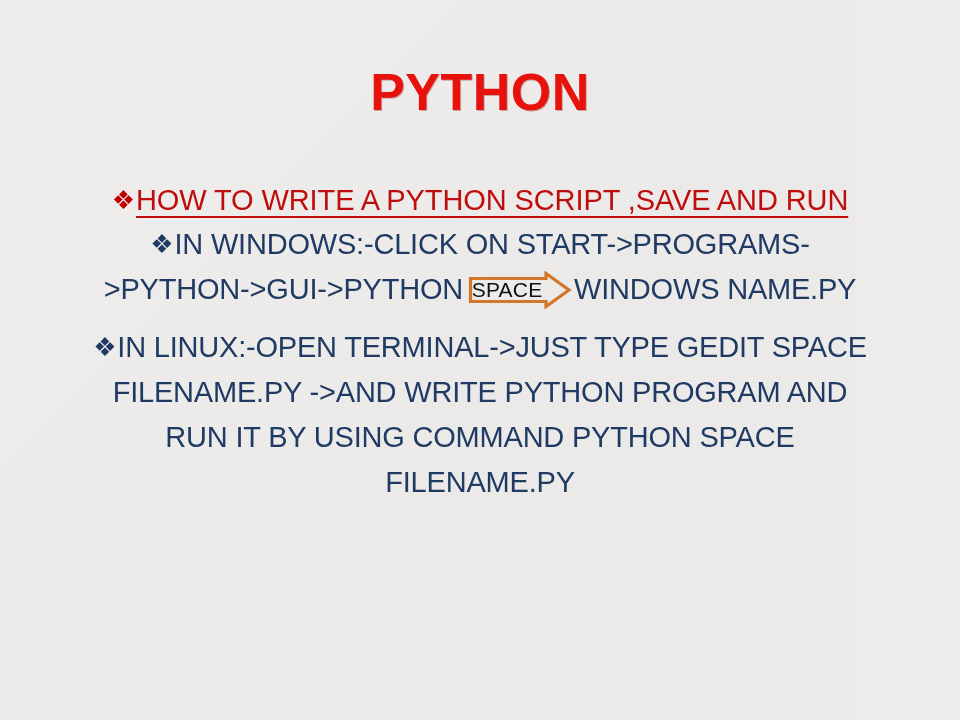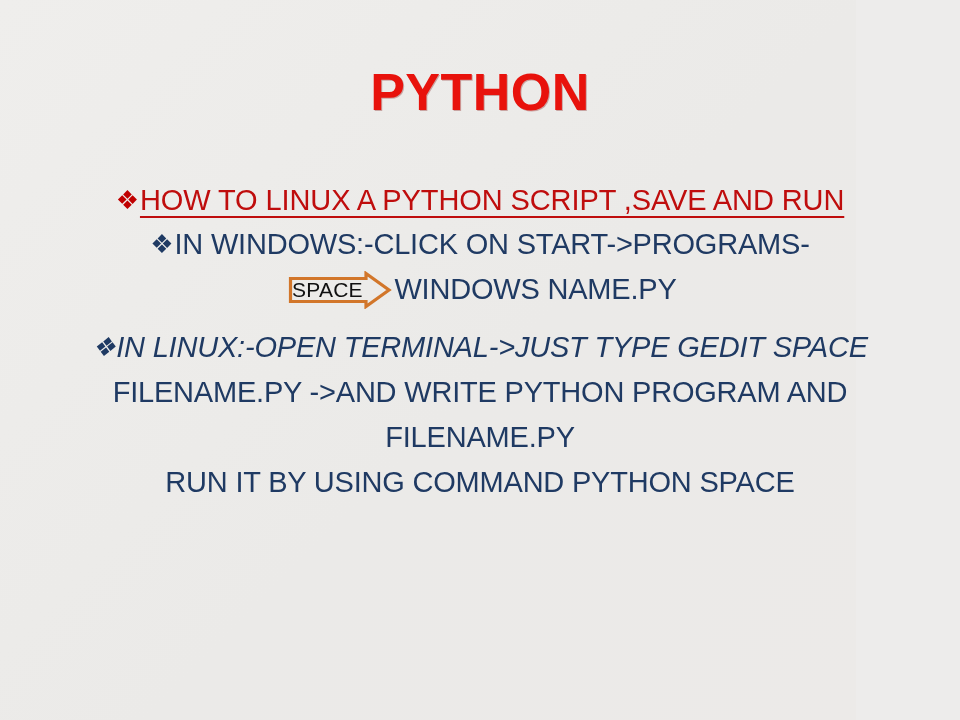--- a/index.html
+++ b/index.html
@@ -83,21 +83,21 @@
     font-size: 29px;
     line-height: 45px;
     letter-spacing: -0.2px;
   }
   .line-blue .bullet-glyph {
     color: #1f3a63;
   }
 
   .row-win1 { text-align: center; }
   .row-win2 { text-align: center; }
-  .row-lin1 { margin-top: 13px; text-align: center; font-style: italic; }
+  .row-lin1 { margin-top: 13px; text-align: center; }
   .row-lin2 { text-align: center; }
   .row-lin3 { text-align: center; }
   .row-lin4 { text-align: center; }
 
   
   .arrow-wrap {
     display: inline-block;
     position: relative;
     width: 104px;
     height: 38px;
@@ -127,33 +127,33 @@
 </style>
 </head>
 <body>
 
 <div class="slide">
 
   <div class="slide-title">PYTHON</div>
 
   <div class="body-block">
 
-    <div class="line line-red row-head"><span class="bullet-glyph underlined">❖</span><span class="underlined">HOW TO LINUX A PYTHON SCRIPT  ,SAVE AND RUN</span></div>
+    <div class="line line-red row-head"><span class="bullet-glyph underlined">❖</span><span class="underlined">HOW TO WRITE A PYTHON SCRIPT  ,SAVE AND RUN</span></div>
 
     <div class="line line-blue row-win1"><span class="bullet-glyph">❖</span><span>IN WINDOWS:-CLICK ON START-&gt;PROGRAMS-</span></div>
 
-    <div class="line line-blue row-win2"><span class="arrow-wrap">
+    <div class="line line-blue row-win2"><span>&gt;PYTHON-&gt;GUI-&gt;PYTHON</span><span class="arrow-wrap">
         <svg width="104" height="38" viewBox="0 0 104 38" aria-hidden="true">
           <polygon points="2.5,7.5 78,7.5 78,2.5 101,19 78,35.5 78,30.5 2.5,30.5" fill="none" stroke="#d2762a" stroke-width="3.2" stroke-linejoin="miter"></polygon>
         </svg>
         <span class="arrow-label">SPACE</span>
       </span><span>WINDOWS NAME.PY</span></div>
 
     <div class="line line-blue row-lin1"><span class="bullet-glyph">❖</span><span>IN LINUX:-OPEN TERMINAL-&gt;JUST TYPE GEDIT SPACE</span></div>
 
     <div class="line line-blue row-lin2">FILENAME.PY -&gt;AND WRITE PYTHON PROGRAM AND</div>
 
+    <div class="line line-blue row-lin3">RUN IT BY USING COMMAND PYTHON SPACE</div>
+
     <div class="line line-blue row-lin4">FILENAME.PY</div>
-
-    <div class="line line-blue row-lin3">RUN IT BY USING COMMAND PYTHON SPACE</div>
 
   </div>
 </div>
 
 </body></html>

